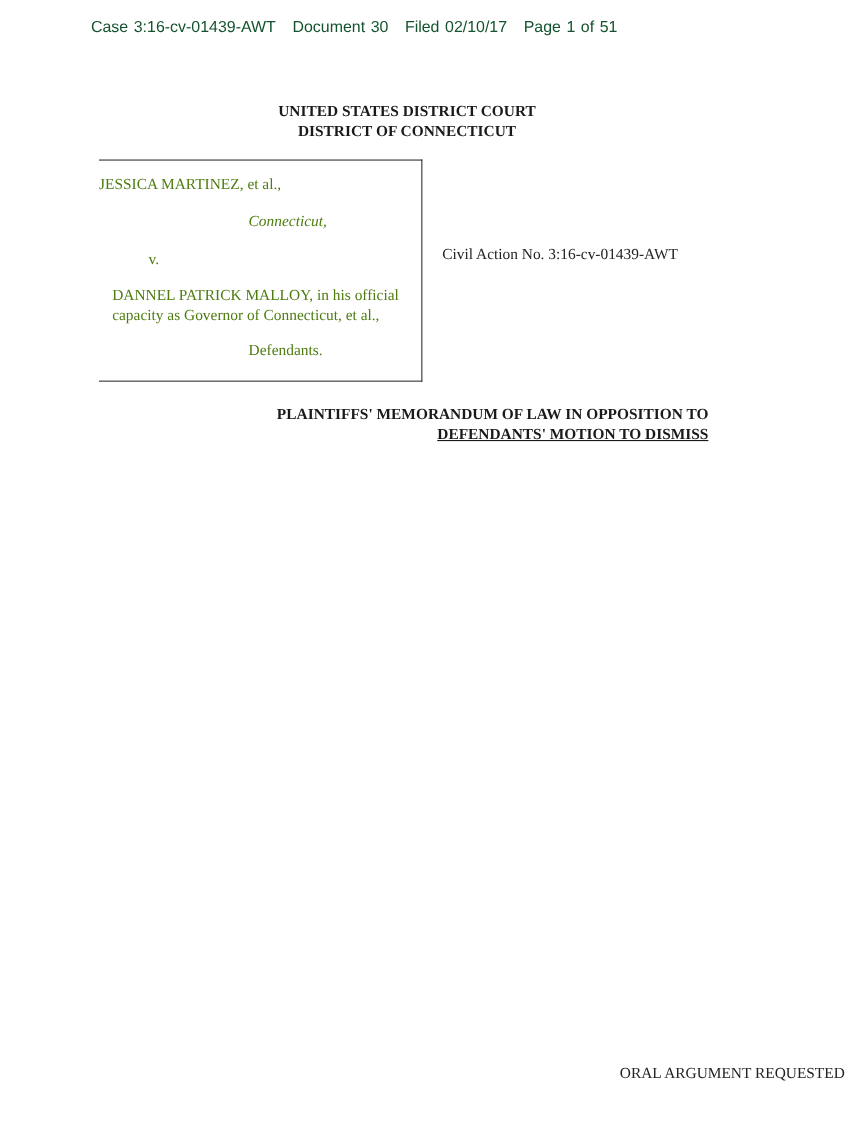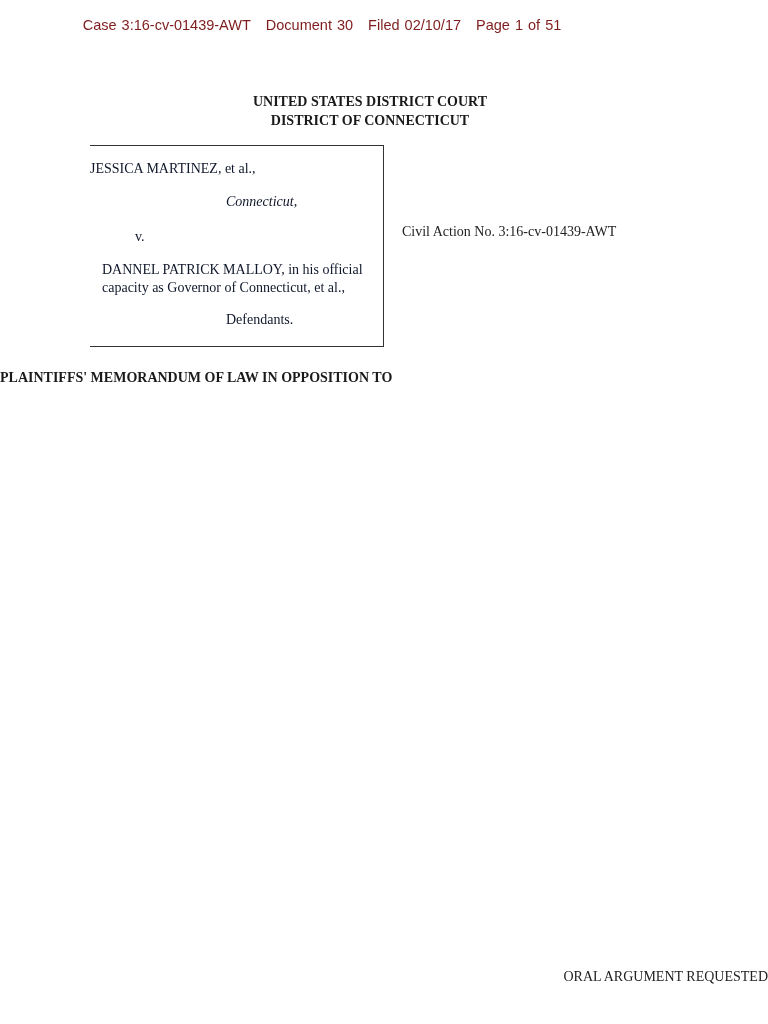--- a/index.html
+++ b/index.html
@@ -3,42 +3,42 @@
   <meta charset="utf-8">
   <style>
     html, body { margin: 0; padding: 0; }
     body {
       width: 768px; height: 1024px; background: #ffffff; position: relative; overflow: hidden;
       font-family: "Liberation Serif", "DejaVu Serif", serif; color: #222;
     }
     .header-stamp {
       position: absolute; top: 17px; left: 0; width: 644px; text-align: center;
       font-family: "Liberation Sans", "DejaVu Sans", sans-serif;
-      font-size: 14.5px; color: #7f1d1d; word-spacing: 1px;
+      font-size: 14.5px; color: #14532d; word-spacing: 1px;
     }
     .header-stamp span { margin: 0 5px; }
     .court {
       position: absolute; top: 92px; left: 0; width: 740px; text-align: center;
       font-weight: bold; font-size: 14px; line-height: 19px; color: #1a1a1a;
     }
     .caption-box {
       position: absolute; top: 145px; left: 90px; width: 293px; height: 200px;
       border-top: 1px solid #333; border-right: 1px solid #333; border-bottom: 1px solid #333;
     }
-    .cap-line { position: absolute; font-size: 14px; color: #0f172a; white-space: nowrap; }
+    .cap-line { position: absolute; font-size: 14px; color: #4d7c0f; white-space: nowrap; }
     .plaintiff { top: 15px; left: 0; }
     .plaintiffs-label { top: 48px; left: 136px; font-style: italic; }
     .versus { top: 83px; left: 45px; }
     .defendant { top: 115px; left: 12px; line-height: 18px; }
     .defendants-label { top: 166px; left: 136px; }
     .civil-action {
       position: absolute; top: 224px; left: 402px; font-size: 14px; color: #222; white-space: nowrap;
     }
     .title {
-      position: absolute; top: 369px; left: 0; width: 644px; text-align: left;
+      position: absolute; top: 369px; left: 0; width: 644px; text-align: right;
       font-weight: bold; font-size: 14px; line-height: 18px; color: #1a1a1a;
     }
     .title .u { text-decoration: underline; }
     .oral {
       position: absolute; top: 969px; left: 0; width: 768px; text-align: right;
       font-size: 14px; color: #222;
     }
   </style>
 </head>
 <body>
@@ -63,15 +63,16 @@
     <div>DANNEL PATRICK MALLOY, in his official</div>
     <div>capacity as Governor of Connecticut, et al.,</div>
   </div>
   <div class="cap-line defendants-label">Defendants.</div>
 </div>
 
 <div class="civil-action">Civil Action No. 3:16-cv-01439-AWT</div>
 
 <div class="title">
   <div>PLAINTIFFS' MEMORANDUM OF LAW IN OPPOSITION TO</div>
+  <div><span class="u">DEFENDANTS' MOTION TO DISMISS</span></div>
 </div>
 
 <div class="oral">ORAL ARGUMENT REQUESTED</div>
 
 </body></html>

